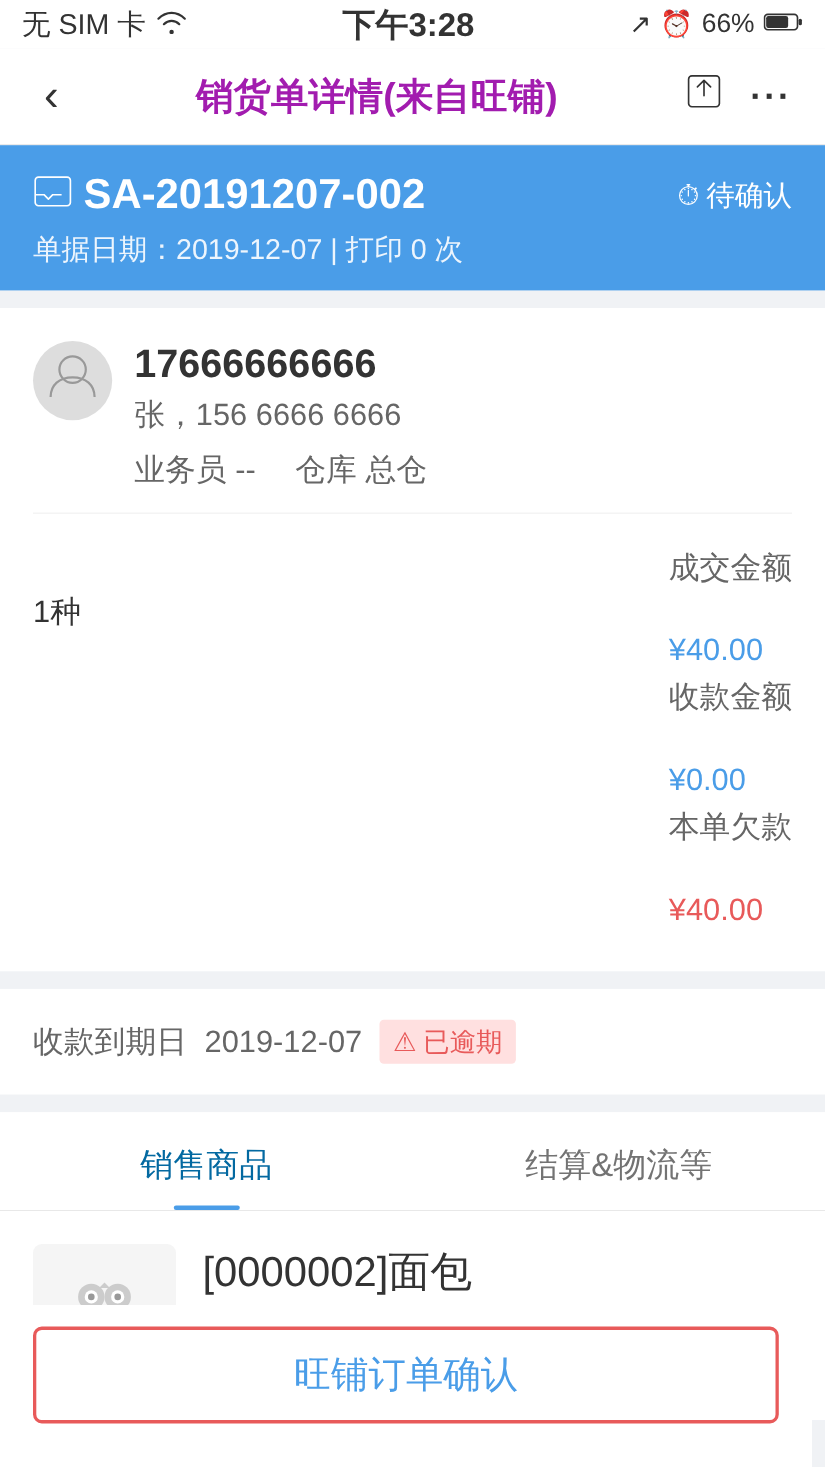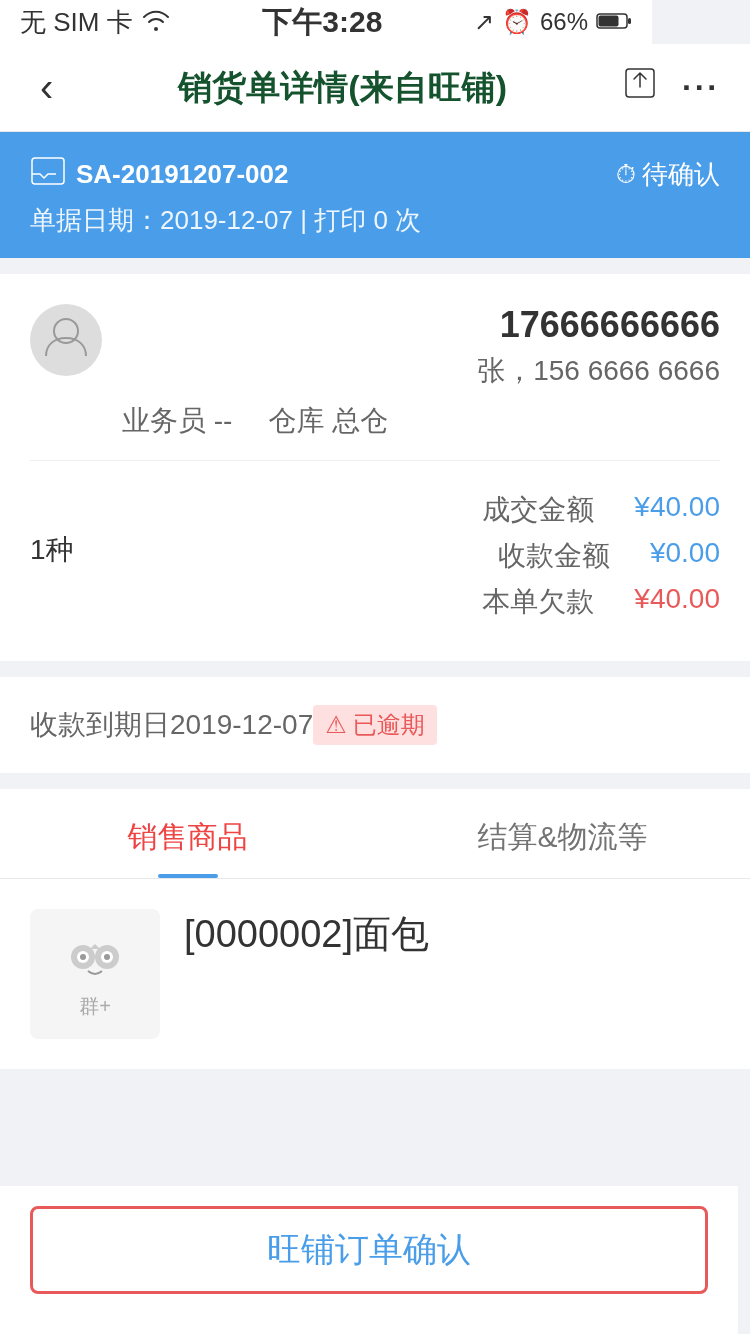--- a/index.html
+++ b/index.html
@@ -8,27 +8,26 @@
       width: 750px;
       min-height: 1334px;
       background: #f0f2f5;
       font-family: -apple-system, "PingFang SC", "Helvetica Neue", Arial, sans-serif;
       font-size: 28px;
       color: #333;
     }
 
     
     .status-bar {
-      width: 652px;
+      width: 750px;
       height: 44px;
       background: #fff;
       display: flex;
-      align-items: center;
       justify-content: space-between;
-      padding: 16px 20px;
+      padding: 3px 20px;
       font-size: 26px;
       font-weight: 500;
     }
     .status-bar-left { display: flex; align-items: center; gap: 8px; }
     .status-bar-center { font-size: 30px; font-weight: 600; }
     .status-bar-right { display: flex; align-items: center; gap: 8px; font-size: 24px; }
 
     
     .nav-bar {
       width: 750px;
@@ -42,21 +41,21 @@
     }
     .nav-back {
       font-size: 40px;
       color: #333;
       cursor: pointer;
       padding: 10px;
     }
     .nav-title {
       font-size: 34px;
       font-weight: 600;
-      color: #14532d;
+      color: #a21caf;
     }
     .nav-right {
       display: flex;
       align-items: center;
       gap: 24px;
     }
     .nav-icon {
       font-size: 36px;
       color: #333;
     }
@@ -67,21 +66,21 @@
       padding: 24px 30px 20px;
       margin-bottom: 0;
     }
     .header-card-top {
       display: flex;
       align-items: center;
       justify-content: space-between;
       margin-bottom: 10px;
     }
     .order-id {
-      font-size: 26px;
+      font-size: 38px;
       font-weight: 700;
       color: #fff;
       display: flex;
       align-items: center;
       gap: 10px;
     }
     .order-status {
       font-size: 26px;
       color: #fff;
       display: flex;
@@ -98,21 +97,20 @@
       background: #fff;
       margin-top: 16px;
       padding: 30px;
     }
 
     
     .customer-section {
       display: flex;
       align-items: flex-start;
       gap: 20px;
-      text-align: right;
     }
     .avatar {
       width: 72px;
       height: 72px;
       border-radius: 50%;
       background: #ddd;
       display: flex;
       align-items: center;
       justify-content: center;
       flex-shrink: 0;
@@ -169,32 +167,34 @@
       display: flex;
       flex-direction: column;
       align-items: flex-end;
       gap: 8px;
     }
     .summary-row {
       display: flex;
       justify-content: space-between;
       gap: 40px;
       font-size: 28px;
+      flex-direction: column;
     }
     .summary-label { color: #666; }
     .amount-blue { color: #4a9de8; }
     .amount-red { color: #e85a5a; }
 
     
     .due-date-card {
       background: #fff;
       margin-top: 16px;
       padding: 28px 30px;
       display: flex;
       align-items: center;
+      gap: 16px;
       font-size: 28px;
       color: #666;
     }
     .overdue-badge {
       background: #ffe0e0;
       color: #e85a5a;
       font-size: 24px;
       padding: 4px 12px;
       border-radius: 4px;
       display: flex;
@@ -214,21 +214,21 @@
     .tab-item {
       flex: 1;
       text-align: center;
       padding: 28px 0 20px;
       font-size: 30px;
       color: #737373;
       position: relative;
       cursor: pointer;
     }
     .tab-item.active {
-      color: #ef4444;
+      color: #0369a1;
     }
     .tab-item.active::after {
       content: '';
       position: absolute;
       bottom: 0;
       left: 50%;
       transform: translateX(-50%);
       width: 60px;
       height: 4px;
       background: #4a9de8;

